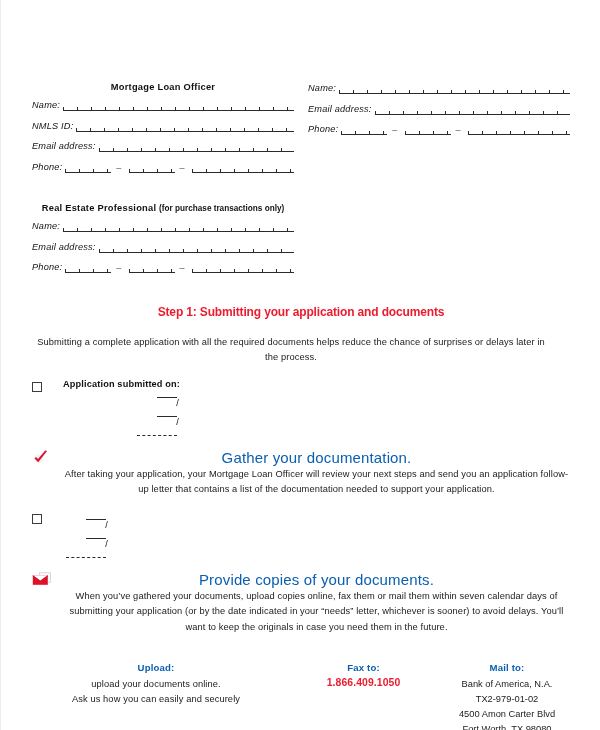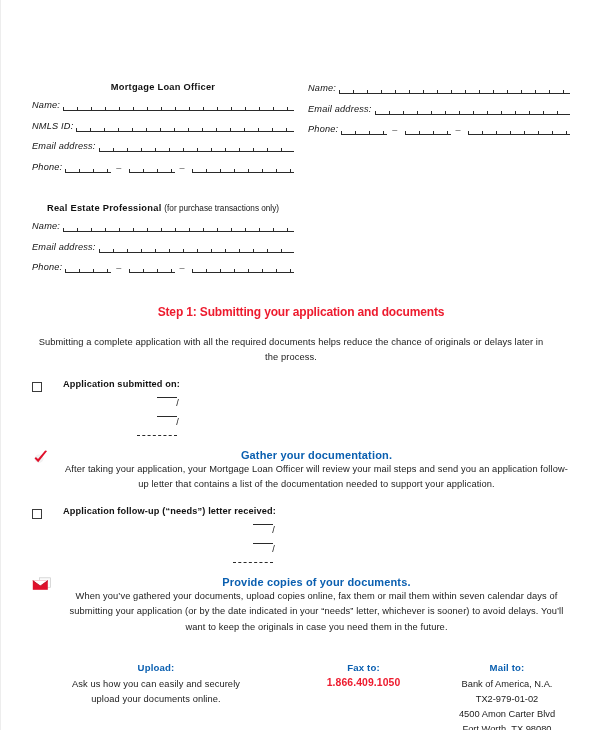--- a/index.html
+++ b/index.html
@@ -44,21 +44,21 @@
 
   .contact-title {
     font-size: 9.3px;
     font-weight: bold;
     letter-spacing: .25px;
     color: #121212;
     margin-bottom: 7px;
     white-space: nowrap;
   }
   .contact-title .note {
-    font-weight: normal;
+    font-weight: bold;
     font-size: 8.2px;
     letter-spacing: 0;
   }
 
   .field {
     display: flex;
     align-items: flex-end;
     font-size: 9.2px;
     letter-spacing: .2px;
     margin-bottom: 8.5px;
@@ -147,22 +147,22 @@
   .db-2 { width: 20px; }
   .db-3 { width: 40px; border-bottom-style: dashed; }
   .slash { font-weight: normal; padding: 0 1px; }
 
   
   .icon-check { width: 17px; height: 15px; display: block; }
   .icon-env { width: 20px; height: 15px; display: block; }
 
   .item-block { flex: 1 1 auto; }
   .item-title {
-    font-size: 11px;
-    font-weight: bold;
+    font-size: 15px;
+    font-weight: normal;
     color: #0a5fb0;
     letter-spacing: .15px;
     margin-bottom: 1px;
   }
   .item-body { width: 507px; }
 
   
   .bottom {
     display: flex;
     margin-top: 26px;
@@ -267,21 +267,21 @@
           <span class="rule seg-b"></span>
           <span class="dash">–</span>
           <span class="rule"></span>
         </div>
       </div>
       <div class="contact-col right"></div>
     </div>
 
     <div class="step-heading">Step 1: Submitting your application and documents</div>
 
-    <div class="body-text intro">Submitting a complete application with all the required documents helps reduce the chance of originals or delays later in the process.</div>
+    <div class="body-text intro">Submitting a complete application with all the required documents helps reduce the chance of surprises or delays later in the process.</div>
 
     <div class="check-row">
       <div class="marker">
         <span class="box"></span>
       </div>
       <div class="check-label">
         <span>Application submitted on:</span>
         <span class="date-blank db-1"></span>
         <span class="slash">/</span>
         <span class="date-blank db-2"></span>
@@ -292,30 +292,29 @@
 
     <div class="check-row">
       <div class="marker">
         <svg class="icon-check" viewBox="0 0 17 15">
           <ellipse cx="7" cy="8.6" rx="4.6" ry="4.1" fill="#f2f2f2"></ellipse>
           <path d="M2.6 8.4 L6.2 12.2 L15.1 1.1 L13.2 0.4 L6.0 9.0 L3.9 6.9 Z" fill="#e0102b"></path>
         </svg>
       </div>
       <div class="item-block">
         <div class="item-title">Gather your documentation.</div>
-        <div class="body-text item-body">After taking your application, your Mortgage Loan Officer will review your mail steps and send you an application follow-up letter that contains a list of the documentation needed to support your application.</div>
+        <div class="body-text item-body">After taking your application, your Mortgage Loan Officer will review your next steps and send you an application follow-up letter that contains a list of the documentation needed to support your application.</div>
       </div>
     </div>
 
     <div class="check-row">
       <div class="marker">
         <span class="box"></span>
       </div>
       <div class="check-label">
-        <span>Application follow-up (“needs”) letter received:</span>
         <span class="date-blank db-1"></span>
         <span class="slash">/</span>
         <span class="date-blank db-2"></span>
         <span class="slash">/</span>
         <span class="date-blank db-3"></span>
       </div>
     </div>
 
     <div class="check-row">
       <div class="marker">
@@ -329,22 +328,22 @@
       <div class="item-block">
         <div class="item-title">Provide copies of your documents.</div>
         <div class="body-text item-body">When you’ve gathered your documents, upload copies online, fax them or mail them within seven calendar days of submitting your application (or by the date indicated in your “needs” letter, whichever is sooner) to avoid delays. You’ll want to keep the originals in case you need them in the future.</div>
       </div>
     </div>
 
     <div class="bottom">
 
       <div class="bcol-upload">
         <div class="bhead">Upload:</div>
+        <div class="bline">upload your documents online.</div>
         <div class="bline">Ask us how you can easily and securely</div>
-        <div class="bline">upload your documents online.</div>
       </div>
 
       <div class="bcol-fax">
         <div class="bhead">Fax to:</div>
         <div class="fax-number">1.866.409.1050</div>
       </div>
 
       <div class="bcol-mail">
         <div class="bhead">Mail to:</div>
         <div class="addr-line">Bank of America, N.A.</div>

